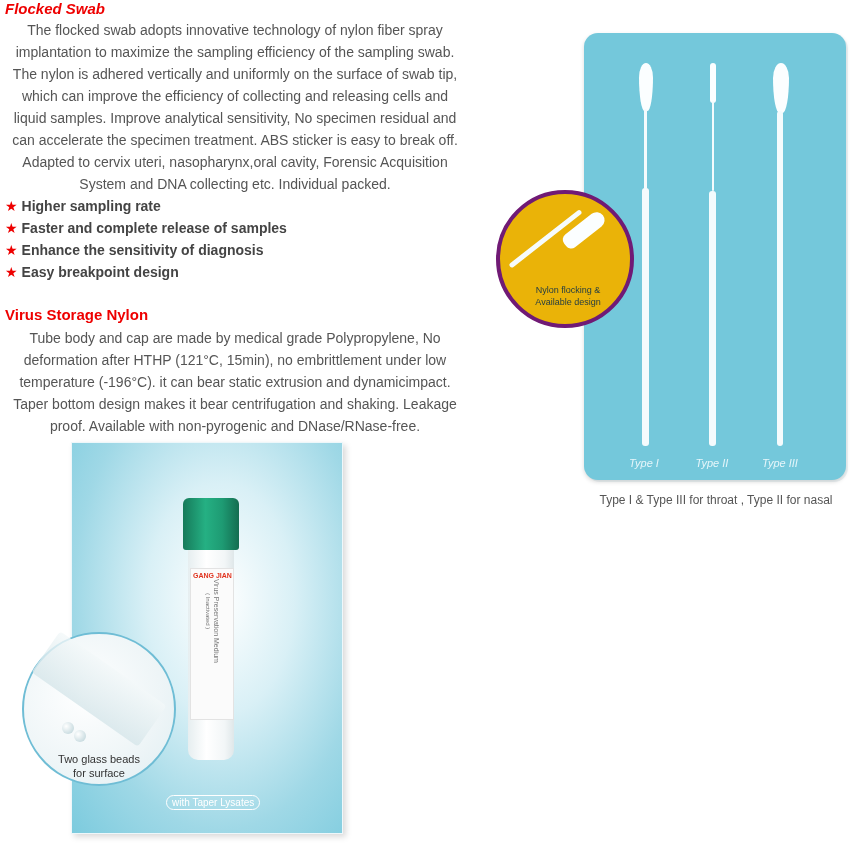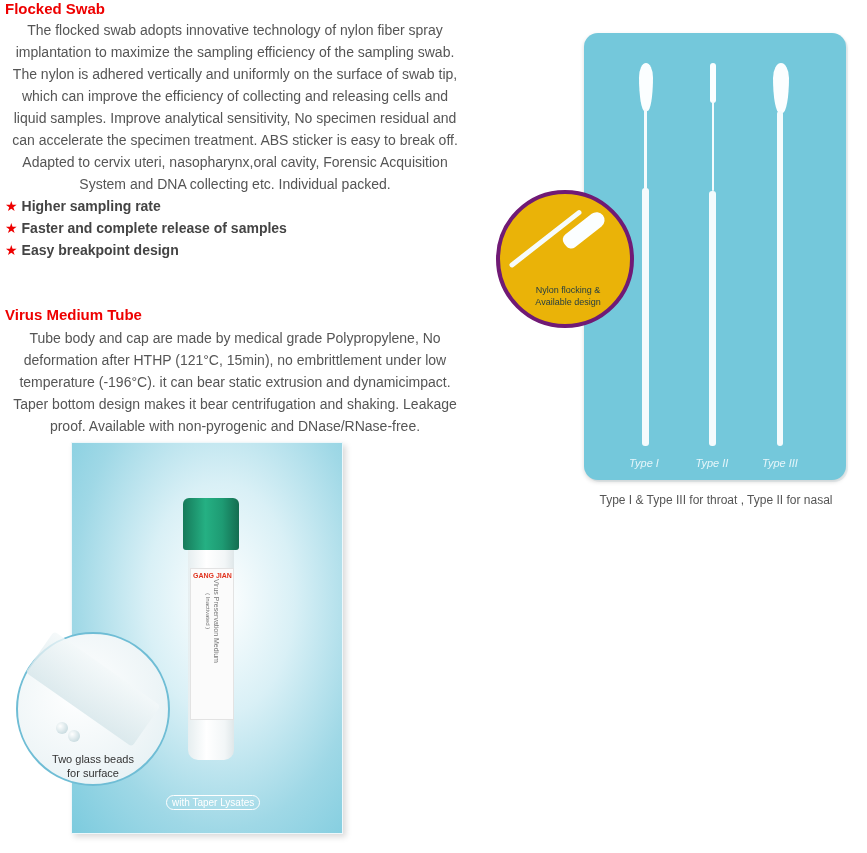--- a/index.html
+++ b/index.html
@@ -28,40 +28,41 @@
                   background:radial-gradient(ellipse at 55% 40%, #ffffff 0%, #d9f0f6 35%, #9fd8e6 70%, #7ccbde 100%);
                   box-shadow:3px 3px 6px rgba(0,0,0,0.15); border:1px solid #eef7fa; }
     .tube { position:absolute; left:111px; top:55px; width:56px; height:265px; }
     .cap { position:absolute; left:0; top:0; width:56px; height:52px; background:#1e9b73; border-radius:6px 6px 3px 3px;
            background:linear-gradient(90deg,#167a5a,#25b083 40%,#1e9b73 70%,#146d50); }
     .body { position:absolute; left:5px; top:50px; width:46px; height:212px; background:linear-gradient(90deg,#e6eef0,#ffffff 40%,#f2f6f7 80%,#dfe7e9);
             border-radius:0 0 10px 10px; }
     .label { position:absolute; left:7px; top:70px; width:42px; height:150px; background:#fbfbfb; border:1px solid #e3e3e3; }
     .brand { position:absolute; left:2px; top:3px; font-size:7px; color:#e0331f; font-weight:bold; }
     .vlabel { position:absolute; left:22px; top:10px; writing-mode:vertical-rl; font-size:7px; color:#777; }
-    .bead-circle { position:absolute; left:16px; top:632px; width:150px; height:150px; border-radius:50%;
+    .bead-circle { position:absolute; left:22px; top:632px; width:150px; height:150px; border-radius:50%;
                    background:radial-gradient(circle at 40% 40%, #ffffff, #eef5f7 60%, #dfeef2);
                    border:2px solid #6fbdd5; z-index:3; }
     .bead-circle .caption { position:absolute; left:0; top:118px; width:150px; text-align:center; font-size:11px; line-height:14px; color:#333; }
     .lysate { position:absolute; left:94px; top:352px; border:1px solid #ffffff; border-radius:10px; padding:0 5px;
               font-size:10px; color:#ffffff; line-height:13px; }
   </style>
 </head>
 <body>
 
-<h2 class="heading" style="top:0px;">Flocked Swab</h2>
+<h2 class="heading" style="top:0px;font-style:italic;">Flocked Swab</h2>
 <p class="para" style="top:19px;">The flocked swab adopts innovative technology of nylon fiber spray implantation to maximize the sampling efficiency of the sampling swab. The nylon is adhered vertically and uniformly on the surface of swab tip, which can improve the efficiency of collecting and releasing cells and liquid samples. Improve analytical sensitivity, No specimen residual and can accelerate the specimen treatment. ABS sticker is easy to break off. Adapted to cervix uteri, nasopharynx,oral cavity, Forensic Acquisition System and DNA collecting etc. Individual packed.</p>
 
 <ul class="features">
   <li><span class="star">★</span><span>Higher sampling rate</span></li>
   <li><span class="star">★</span><span>Faster and complete release of samples</span></li>
+  <li><span class="star">★</span><span>Enhance the sensitivity of diagnosis</span></li>
   <li><span class="star">★</span><span>Easy breakpoint design</span></li>
 </ul>
 
-<h2 class="heading" style="top:306px;">Virus Medium Tube</h2>
+<h2 class="heading" style="top:306px;">Virus Storage Nylon</h2>
 <p class="para" style="top:327px;">Tube body and cap are made by medical grade Polypropylene, No deformation after HTHP (121°C, 15min), no embrittlement under low temperature (-196°C). it can bear static extrusion and dynamicimpact. Taper bottom design makes it bear centrifugation and shaking. Leakage proof. Available with non-pyrogenic and DNase/RNase-free.</p>
 
 <div class="swab-panel">
 
   <div class="tip" style="left:55px;top:30px;width:14px;height:48px;"></div>
   <div class="shaft" style="left:60px;top:76px;width:3px;height:80px;"></div>
   <div class="shaft" style="left:58px;top:155px;width:7px;height:258px;"></div>
 
   <div class="tip" style="left:126px;top:30px;width:6px;height:40px;border-radius:3px;"></div>
   <div class="shaft" style="left:128px;top:68px;width:2px;height:90px;"></div>

